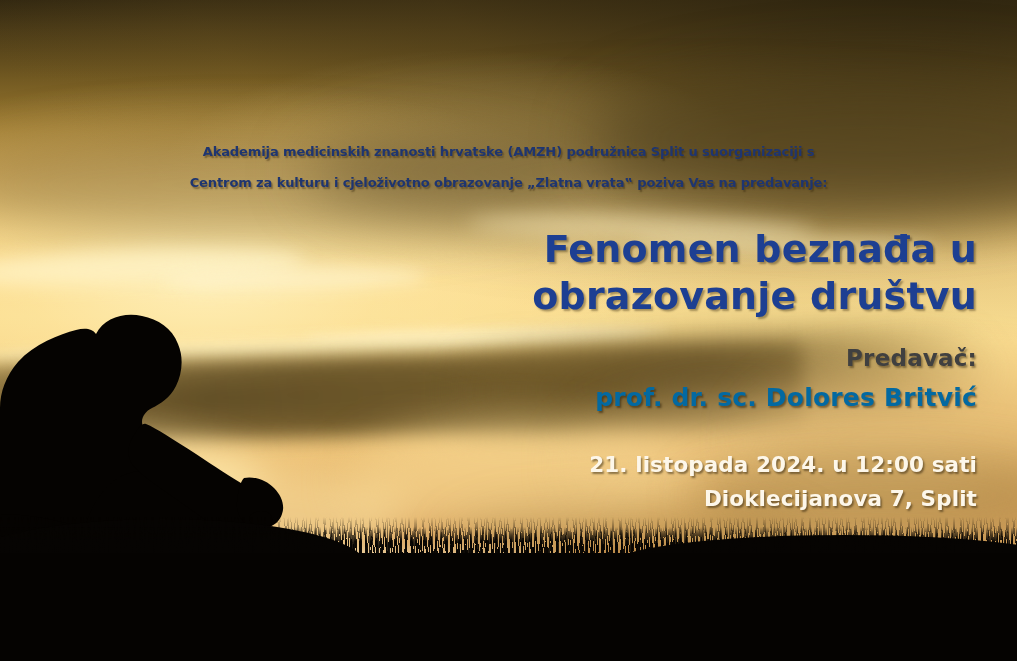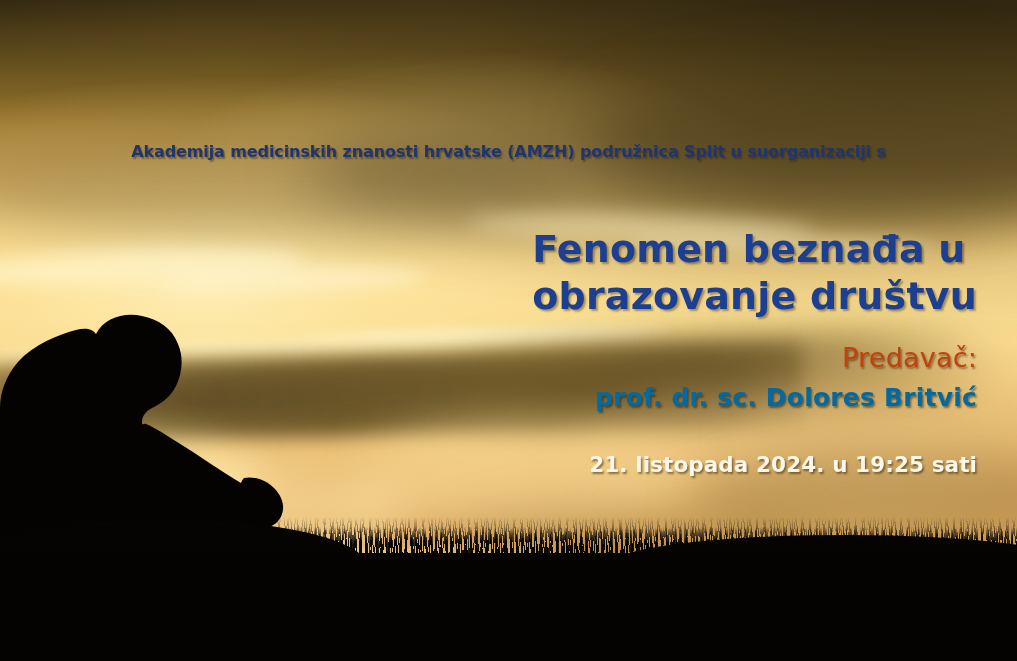--- a/index.html
+++ b/index.html
@@ -165,45 +165,46 @@
   .figure svg{ display:block; width:100%; height:100%; }
 
   
   .txt{ position:absolute; z-index:40; }
 
   .header-block{
     left:0; right:0; top:136px;
     text-align:center;
     color:#1e3570;
     font-weight:bold;
-    font-size:16px;
+    font-size:13px;
     line-height:31px;
     letter-spacing:-0.1px;
     text-shadow:1.5px 1.5px 1.5px rgba(50,38,14,0.45);
     padding:0 26px;
   }
   .header-block .hl{ display:block; white-space:nowrap; }
 
   .title-block{
     right:40px; top:226px;
+    text-align:right;
     color:#1d3f92;
     font-weight:bold;
     font-size:38px;
     line-height:47px;
     letter-spacing:0.2px;
     text-shadow:2px 2px 2px rgba(48,36,12,0.40);
   }
   .title-block .tl{ display:block; white-space:nowrap; }
 
   .speaker-label{
     right:40px; top:342px;
     text-align:right;
-    color:#c2410c;
-    font-weight:normal;
-    font-size:27px;
+    color:#404040;
+    font-weight:bold;
+    font-size:23px;
     line-height:32px;
     letter-spacing:0.2px;
     text-shadow:1.5px 1.5px 2px rgba(40,28,8,0.45);
   }
   .speaker-name{
     right:40px; top:382px;
     text-align:right;
     color:#0369a1;
     font-weight:bold;
     font-size:25px;
@@ -327,27 +328,29 @@
   <div>
     <div class="ground-hill"></div>
     <div class="ground-hill2"></div>
     <div class="grass"></div>
     <div class="grass2"></div>
     <div class="ground-solid"></div>
   </div>
 
   <div class="txt header-block">
     <span class="hl">Akademija medicinskih znanosti hrvatske (AMZH) podružnica Split u suorganizaciji s</span>
+    <span class="hl">Centrom za kulturu i cjeloživotno obrazovanje „Zlatna vrata‟ poziva Vas na predavanje:</span>
   </div>
 
   <div class="txt title-block">
     <span class="tl">Fenomen beznađa u</span>
     <span class="tl">obrazovanje društvu</span>
   </div>
 
   <div class="txt speaker-label">Predavač:</div>
   <div class="txt speaker-name">prof. dr. sc. Dolores Britvić</div>
 
   <div class="txt details-block">
-    <span class="dl">21. listopada 2024. u 19:25 sati</span>
+    <span class="dl">21. listopada 2024. u 12:00 sati</span>
+    <span class="dl">Dioklecijanova 7, Split</span>
   </div>
 
 </div>
 
 </body></html>

